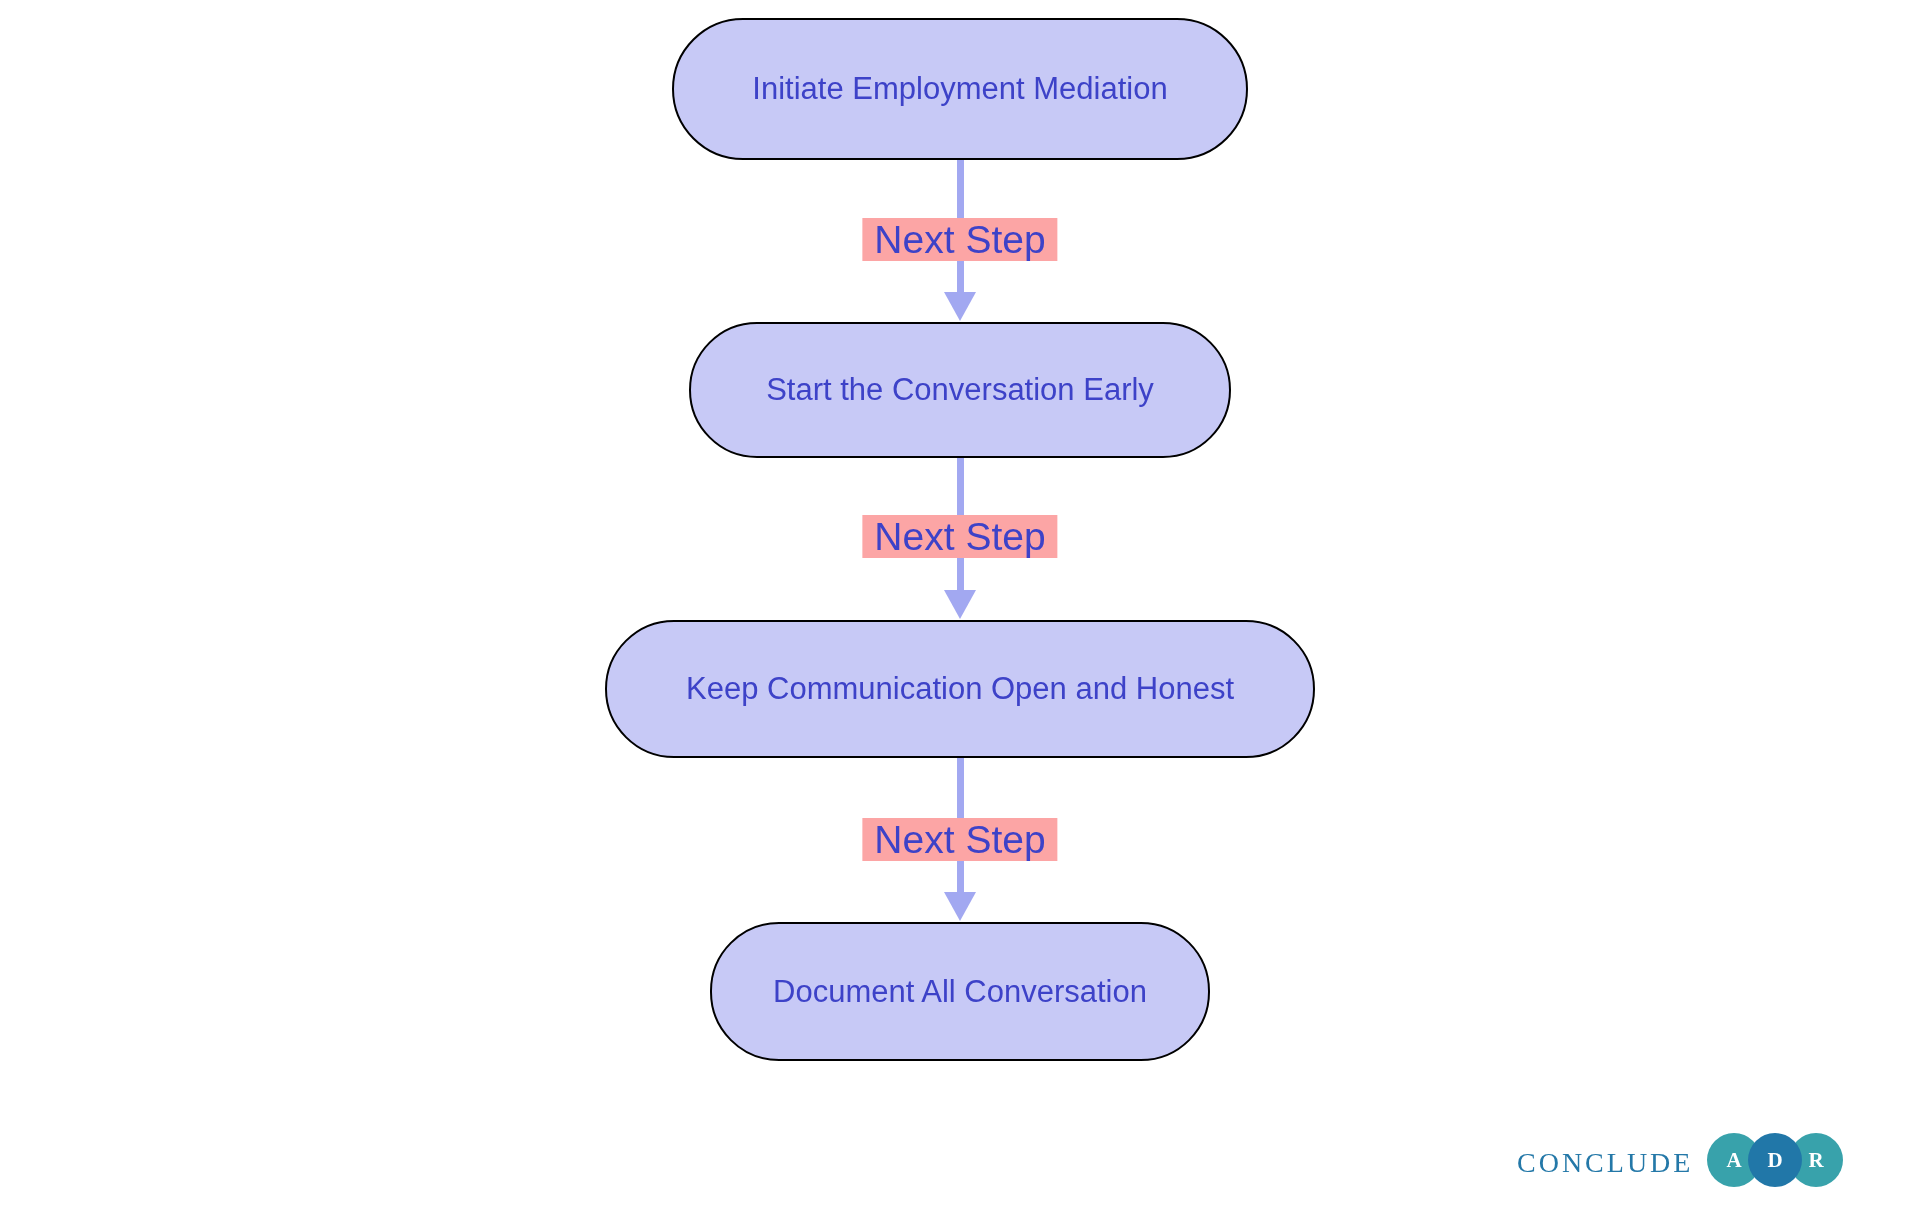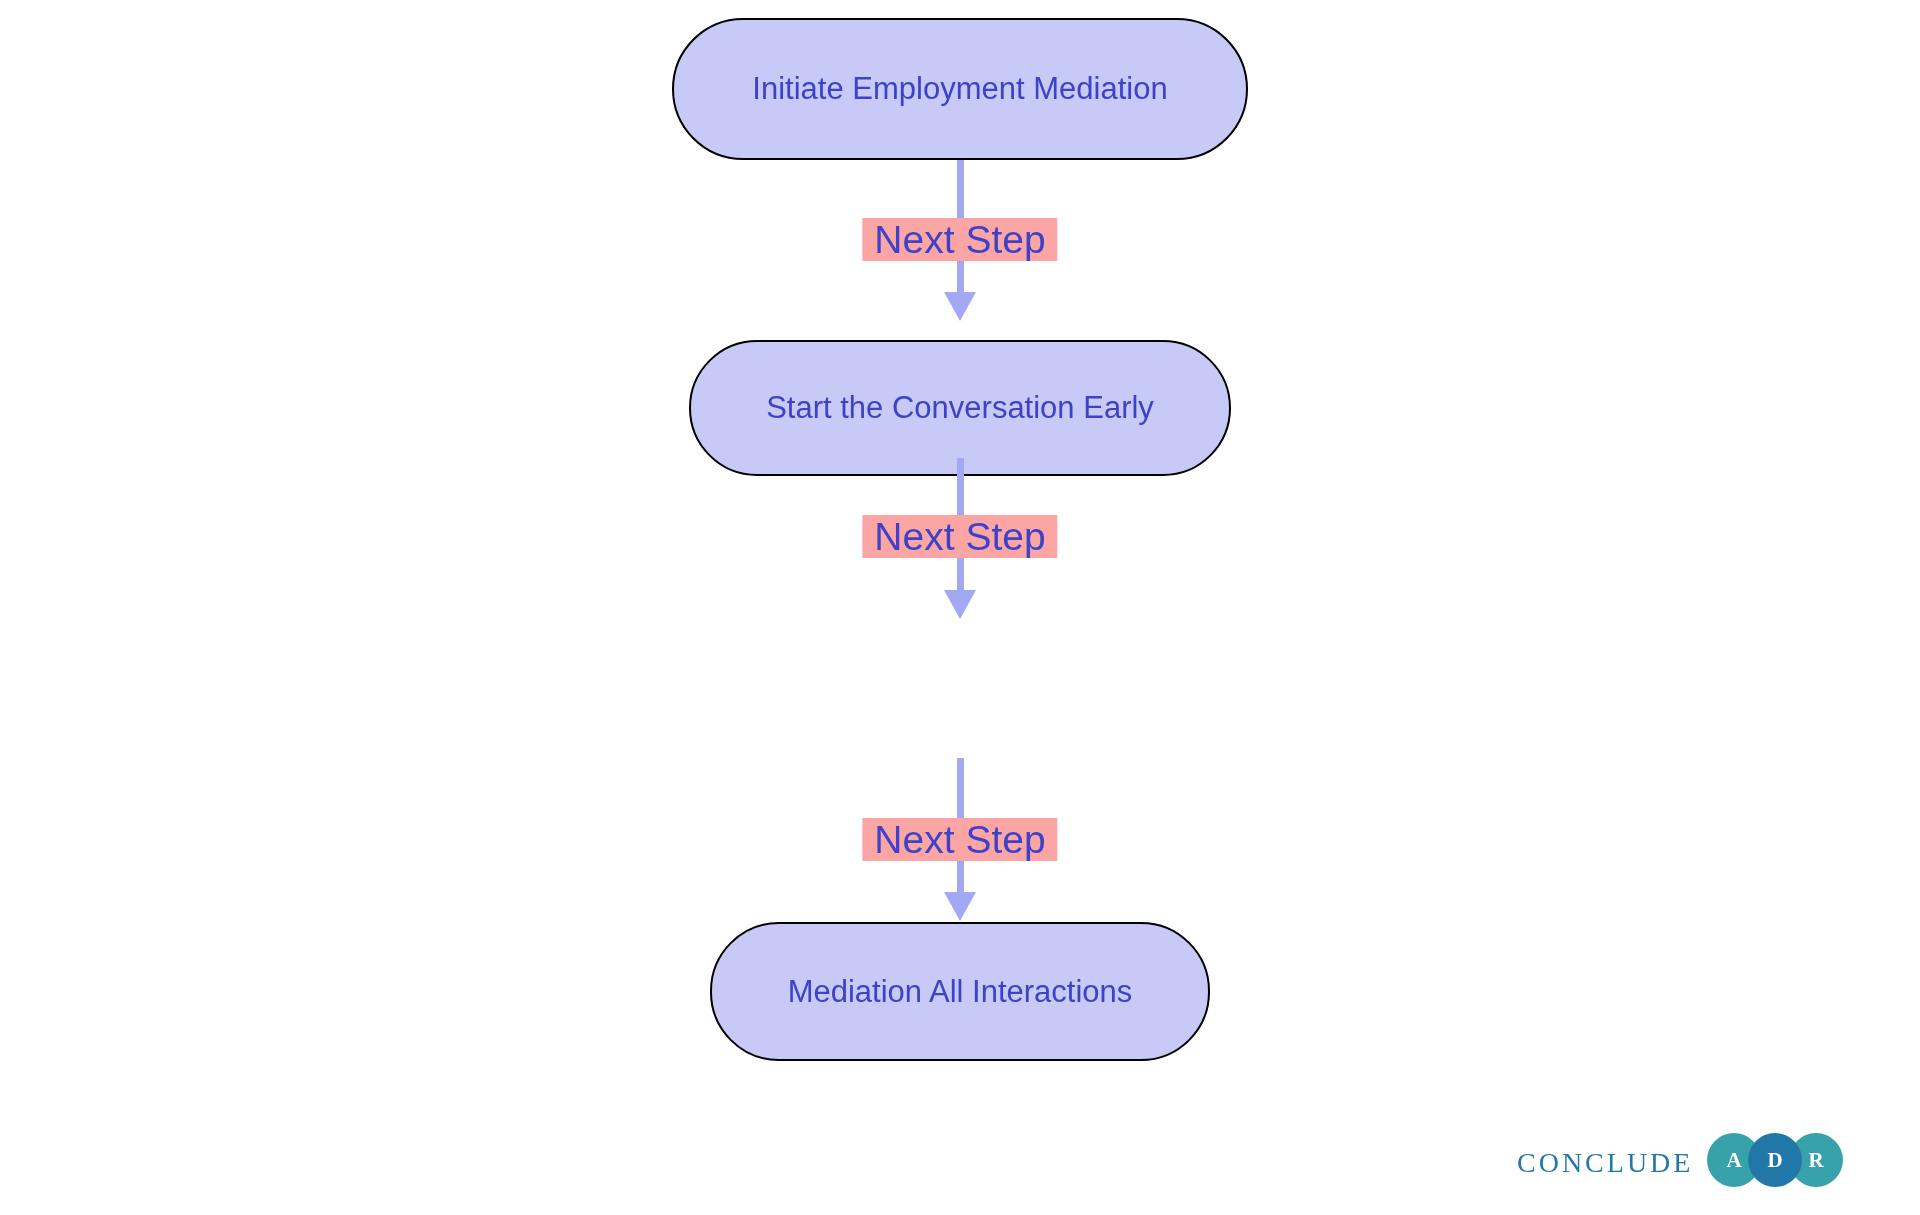--- a/index.html
+++ b/index.html
@@ -20,21 +20,21 @@
     border: 2px solid #000000;
     color: #3d42c8;
     font-size: 31px;
     display: flex;
     align-items: center;
     justify-content: center;
     text-align: center;
     white-space: nowrap;
   }
   .node-1 { left: 672px; top: 18px;  width: 576px; height: 142px; border-radius: 71px; }
-  .node-2 { left: 689px; top: 340px; width: 542px; height: 136px; border-radius: 68px; }
+  .node-2 { left: 689px; top: 322px; width: 542px; height: 136px; border-radius: 68px; }
   .node-3 { left: 605px; top: 620px; width: 710px; height: 138px; border-radius: 69px; }
   .node-4 { left: 710px; top: 922px; width: 500px; height: 139px; border-radius: 69px; }
 
   
   .edge-line {
     position: absolute;
     left: 957px;
     width: 7px;
     background: #a2a8f1;
   }
@@ -113,23 +113,26 @@
 <div class="canvas">
 
   <div class="node node-1">
     <span>Initiate Employment Mediation</span>
   </div>
 
   <div class="node node-2">
     <span>Start the Conversation Early</span>
   </div>
 
+  <div class="node node-3">
+    <span>Keep Communication Open and Honest</span>
+  </div>
 
   <div class="node node-4">
-    <span>Mediation All Interactions</span>
+    <span>Document All Conversation</span>
   </div>
 
   <div class="edge-line edge-line-1"></div>
   <div class="arrowhead arrowhead-1"></div>
   <div class="edge-label edge-label-1">Next Step</div>
 
   <div class="edge-line edge-line-2"></div>
   <div class="arrowhead arrowhead-2"></div>
   <div class="edge-label edge-label-2">Next Step</div>
 

